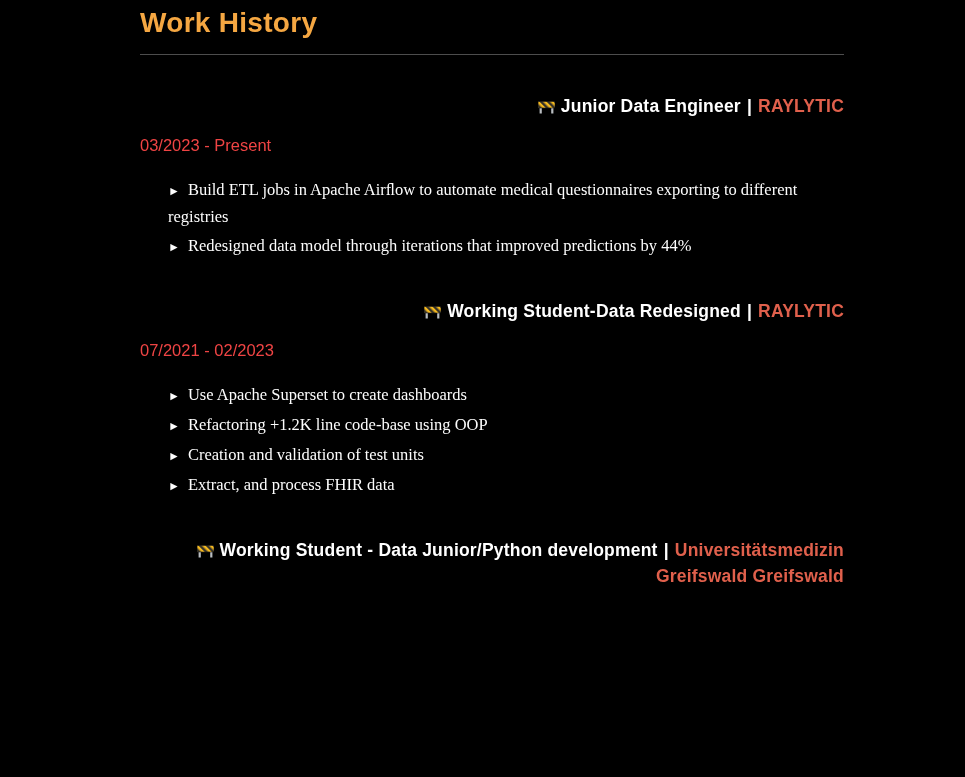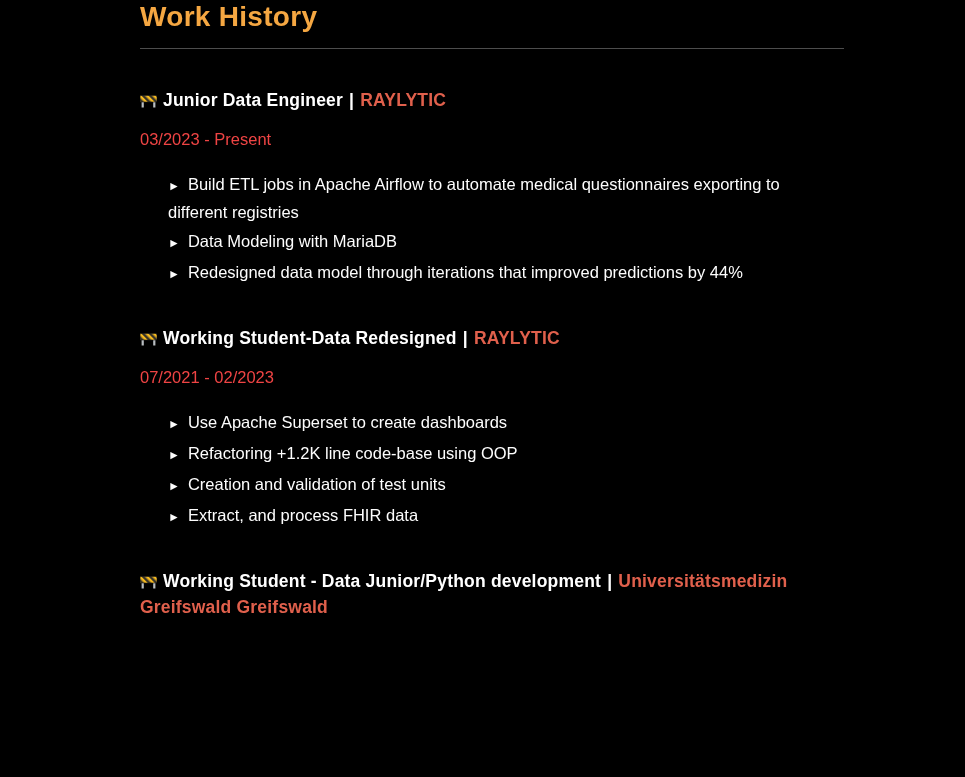--- a/index.html
+++ b/index.html
@@ -11,21 +11,21 @@
   }
   .viewport {
     width: 965px;
     height: 777px;
     overflow: hidden;
     background: #000000;
   }
   .page {
     margin-left: 140px;
     width: 704px;
-    padding-top: 0;
+    padding-top: 6px;
   }
   h1.page-title {
     margin: 0;
     font-size: 28px;
     line-height: 1.2;
     font-weight: 800;
     letter-spacing: 0.3px;
     color: #f5a742;
   }
   hr.divider {
@@ -33,20 +33,21 @@
     border-top: 1px solid #4d4d4d;
     margin: 14px 0 0 0;
   }
   h2.job-heading {
     margin: 38px 0 0 0;
     font-size: 17.5px;
     line-height: 26px;
     font-weight: 700;
     letter-spacing: 0.2px;
     color: #ffffff;
+    text-align: right;
   }
   .job-icon { display: inline-block; margin-right: 6px; }
   .job-icon svg { vertical-align: -2px; }
   .job-sep { margin: 0 1px; }
   a.job-company {
     color: #e0604c;
     text-decoration: none;
     font-weight: 700;
   }
   p.job-dates {
@@ -54,20 +55,21 @@
     font-size: 16.5px;
     line-height: 26px;
     color: #ef4444;
   }
   ul.job-bullets {
     list-style: none;
     margin: 19px 4px 0 0;
     padding: 0 0 0 28px;
     font-size: 16.5px;
     color: #fdfdfd;
+    font-family: Liberation Serif, serif;
   }
   ul.job-bullets li {
     line-height: 26px;
     margin: 0 0 3px 0;
   }
   .marker {
     font-size: 12px;
     margin-right: 8px;
     color: #fdfdfd;
   }
@@ -93,21 +95,20 @@
         <rect x="13.2" y="8.5" width="2.2" height="6" fill="#b9bdc1"></rect>
         <rect x="0" y="2.5" width="17" height="6.5" rx="1" fill="url(#cstripe)" stroke="#1c1c1c" stroke-width="0.6"></rect>
       </svg></span><span class="job-role">Junior Data Engineer</span>
       <span class="job-sep">|</span>
       <a class="job-company" href="#">RAYLYTIC</a>
     </h2>
     <p class="job-dates">03/2023 - Present</p>
     <ul class="job-bullets">
   <li><span class="marker">►</span><span class="bullet-text">Build ETL jobs in Apache Airﬂow to automate medical questionnaires exporting to different registries</span></li>
 
-  <li><span class="marker">►</span><span class="bullet-text">Data Modeling with MariaDB</span></li>
 
 
   <li><span class="marker">►</span><span class="bullet-text">Redesigned data model through iterations that improved predictions by 44%</span></li>
 </ul>
   </section>
 
   <section class="job">
     <h2 class="job-heading">
       <span class="job-icon"><svg width="17" height="15" viewBox="0 0 17 15" aria-hidden="true">
         <defs>

